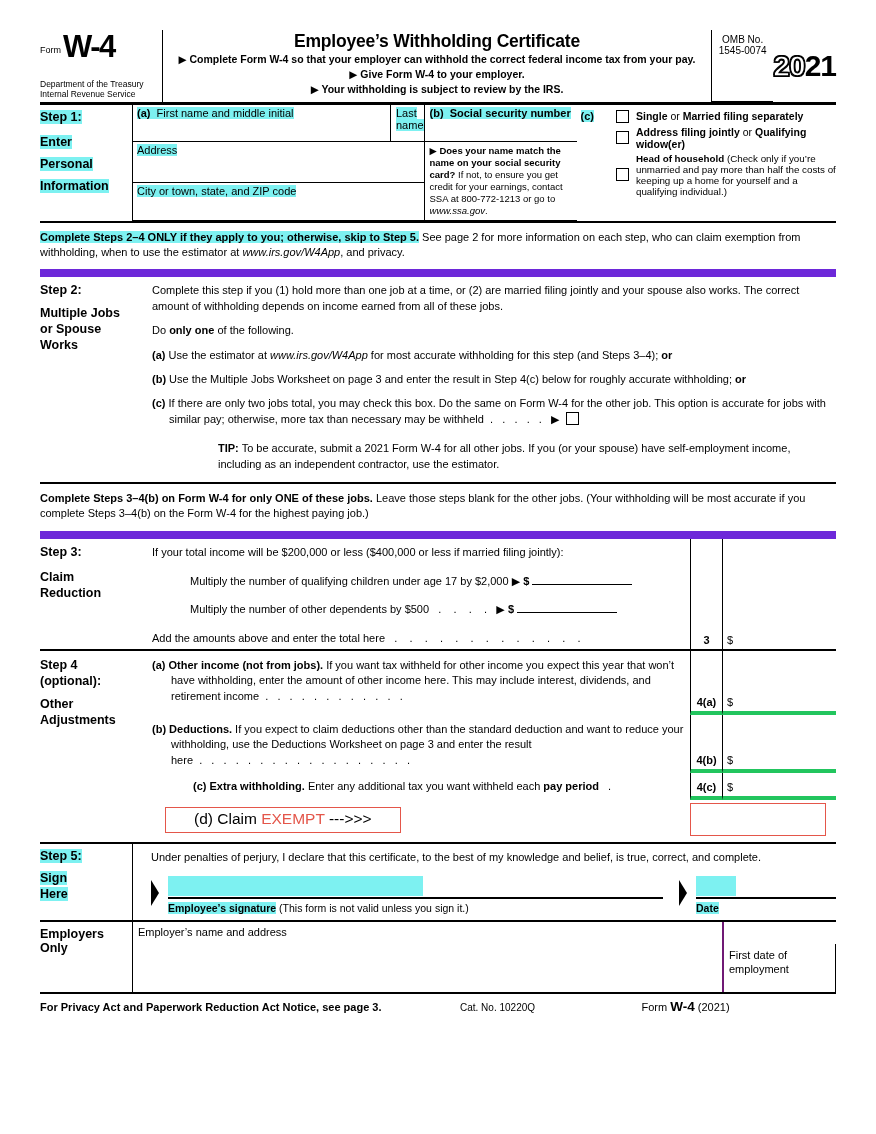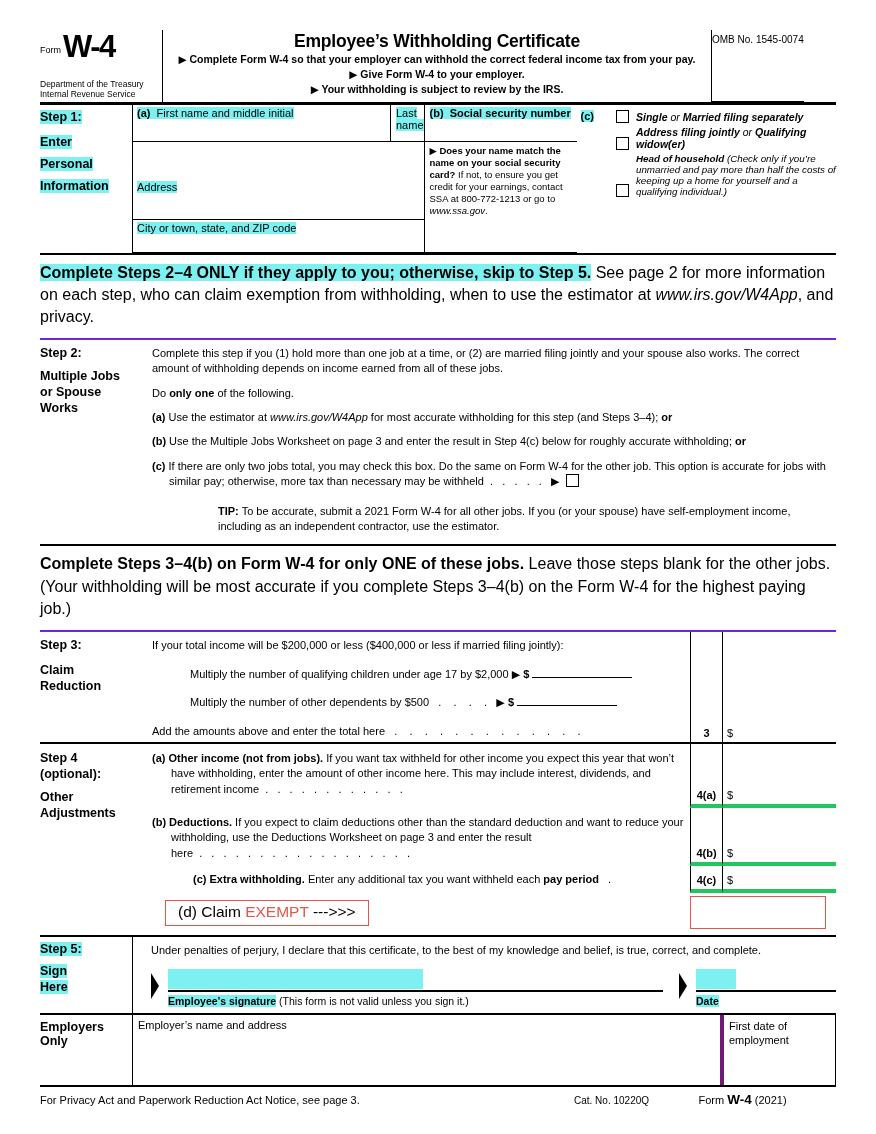--- a/index.html
+++ b/index.html
@@ -35,33 +35,33 @@
   .lab-line { margin-bottom:8px; }
   .lab-tight { margin-bottom:2px; }
 
   
   .s1-content { flex:1; display:flex; }
   .s1-grid { display:flex; border-bottom:1px solid #000; }
   .s1-fields { flex:1; display:flex; flex-direction:column; }
   .s1-row1 { display:flex; height:37px; border-bottom:1px solid #000; }
   .s1-first { width:258px; border-right:1px solid #000; padding:2px 0 0 4px; }
   .s1-last  { flex:1; padding:2px 0 0 5px; }
-  .s1-row2 { height:41px; border-bottom:1px solid #000; padding:2px 0 0 4px;margin-top:37px; }
+  .s1-row2 { height:41px; border-bottom:1px solid #000; padding:2px 0 0 4px; }
   .s1-row3 { height:32px; padding:2px 0 0 4px; }
   .s1-right { width:153px; border-left:1px solid #000; display:flex; flex-direction:column; }
   .s1-ssn { height:37px; border-bottom:1px solid #000; padding:2px 0 0 5px; }
   .s1-note { flex:1; padding:3px 4px 2px 5px; font-size:9.5px; line-height:1.28; }
   .s1-c { display:flex; padding:5px 0 6px 4px; }
   .s1-c-col { margin-left:22px; }
-  .cb-row { display:flex; align-items:flex-end; margin-bottom:3px; font-size:10.5px;font-style:italic; }
+  .cb-row { display:flex; align-items:center; margin-bottom:3px; font-size:10.5px; }
   .cb { width:13px; height:13px; border:1.5px solid #000; margin-right:7px; flex:none; background:#fff; }
   .cb-small-note { font-size:9.8px; }
 
   
-  .noterow { border-bottom:2px solid #6d28d9; padding:7px 0 9px; line-height:1.4; font-size:16px; }
+  .noterow { border-bottom:8px solid #6d28d9; padding:7px 0 9px; line-height:1.4; font-size:11px; }
 
   
   .s2-content { flex:1; padding:6px 0 8px; line-height:1.4; }
   .s2-p { margin-bottom:9px; }
   .s2-opt { padding-left:17px; text-indent:-17px; margin-bottom:9px; }
   .tip { margin:14px 0 2px 66px; }
   .cb-inline { display:inline-block; width:13px; height:13px; border:1.5px solid #000; vertical-align:-2px; margin-left:6px; }
   .dots { white-space:nowrap; }
 
   
@@ -74,46 +74,46 @@
   .amtcol { width:114px; border-left:1px solid #000; display:flex; align-items:flex-end; padding:0 0 3px 4px; }
   .s4-rows { flex:1; display:flex; flex-direction:column; }
   .s4-row { display:flex; }
   .s4-text { flex:1; padding:7px 4px 4px 41px; line-height:1.42; }
   .s4-hang { padding-left:19px; text-indent:-19px; }
   .bb { border-bottom:4px solid #22c55e; }
 
   
   .exempt-row { display:flex; align-items:center; justify-content:space-between;
                 border-bottom:2.5px solid #000; padding:4px 10px 6px 125px; height:44px; }
-  .exempt-box { border:1.5px solid #e4564a; font-size:15.5px; padding:2px 12px 4px;
+  .exempt-box { border:1.5px solid #e4564a; font-size:15.5px; padding:2px 28px 4px;
                 font-family:"Liberation Sans",sans-serif; white-space:nowrap; }
   .exempt-red { color:#e4564a; }
   .exempt-input { border:1.5px solid #e4564a; width:136px; height:33px; background:#fff; }
 
   
   .s5-content { flex:1; padding:7px 0 6px 18px; }
   .sig-row { display:flex; margin-top:13px; }
   .big-arrow { width:0; height:0; border-top:13px solid transparent; border-bottom:13px solid transparent;
                border-left:8px solid #000; margin-top:4px; flex:none; }
   .sig-area { flex:1; margin:0 16px 0 9px; }
   .sig-line { height:23px; border-bottom:2px solid #000; }
   .sig-hl { display:inline-block; width:255px; height:20px; background:#7df1f1; }
   .sig-caption { padding-top:3px; font-size:10.5px; }
   .date-area { width:140px; }
   .date-hl { display:inline-block; width:40px; height:20px; background:#7df1f1; }
 
   
   .employers { height:72px; border-bottom:2.5px solid #000; }
-  .emp-name { flex:1; border-right:4px solid #701a75; padding:4px 5px; }
-  .emp-date { width:112px; border-right:1px solid #000; padding:4px 5px; line-height:1.3; }
+  .emp-name { flex:1; border-right:2px solid #701a75; padding:4px 5px; }
+  .emp-date { width:112px; border-right:1px solid #000; padding:4px 5px; line-height:1.3;margin-top:22px; }
   .emp-ein { width:166px; padding:4px 5px; line-height:1.3; }
 
   
   .footer { display:flex; align-items:baseline; padding-top:5px; }
-  .f-left { width:534px; font-weight:normal; }
+  .f-left { width:420px; font-weight:bold; }
   .f-cat { font-size:10px; }
   .f-right { flex:1; text-align:center; }
   .f-w4 { font-size:13.5px; font-weight:bold; }
 </style>
 </head>
 <body>
 
 <div class="page">
 
   <div class="header">
@@ -128,20 +128,24 @@
       </div>
     </div>
     <div class="h-mid">
       <div class="h-title">Employee’s Withholding Certificate</div>
       <div class="h-bullet">▶ Complete Form W-4 so that your employer can withhold the correct federal income tax from your pay.</div>
       <div class="h-bullet">▶ Give Form W-4 to your employer.</div>
       <div class="h-bullet">▶ Your withholding is subject to review by the IRS.</div>
     </div>
     <div class="h-right">
       <div class="h-omb">OMB No. 1545-0074</div>
+      <div class="h-year">
+        <span class="year-outline">20</span>
+          <span>21</span>
+      </div>
     </div>
   </div>
 
   <div class="sec">
     <div class="lab-div">
       <div class="lab-title"><span class="hl">Step 1:</span></div>
       <div class="lab-line"><span class="hl">Enter</span></div>
       <div class="lab-line"><span class="hl">Personal</span></div>
       <div class="lab-line"><span class="hl">Information</span></div>
     </div>

